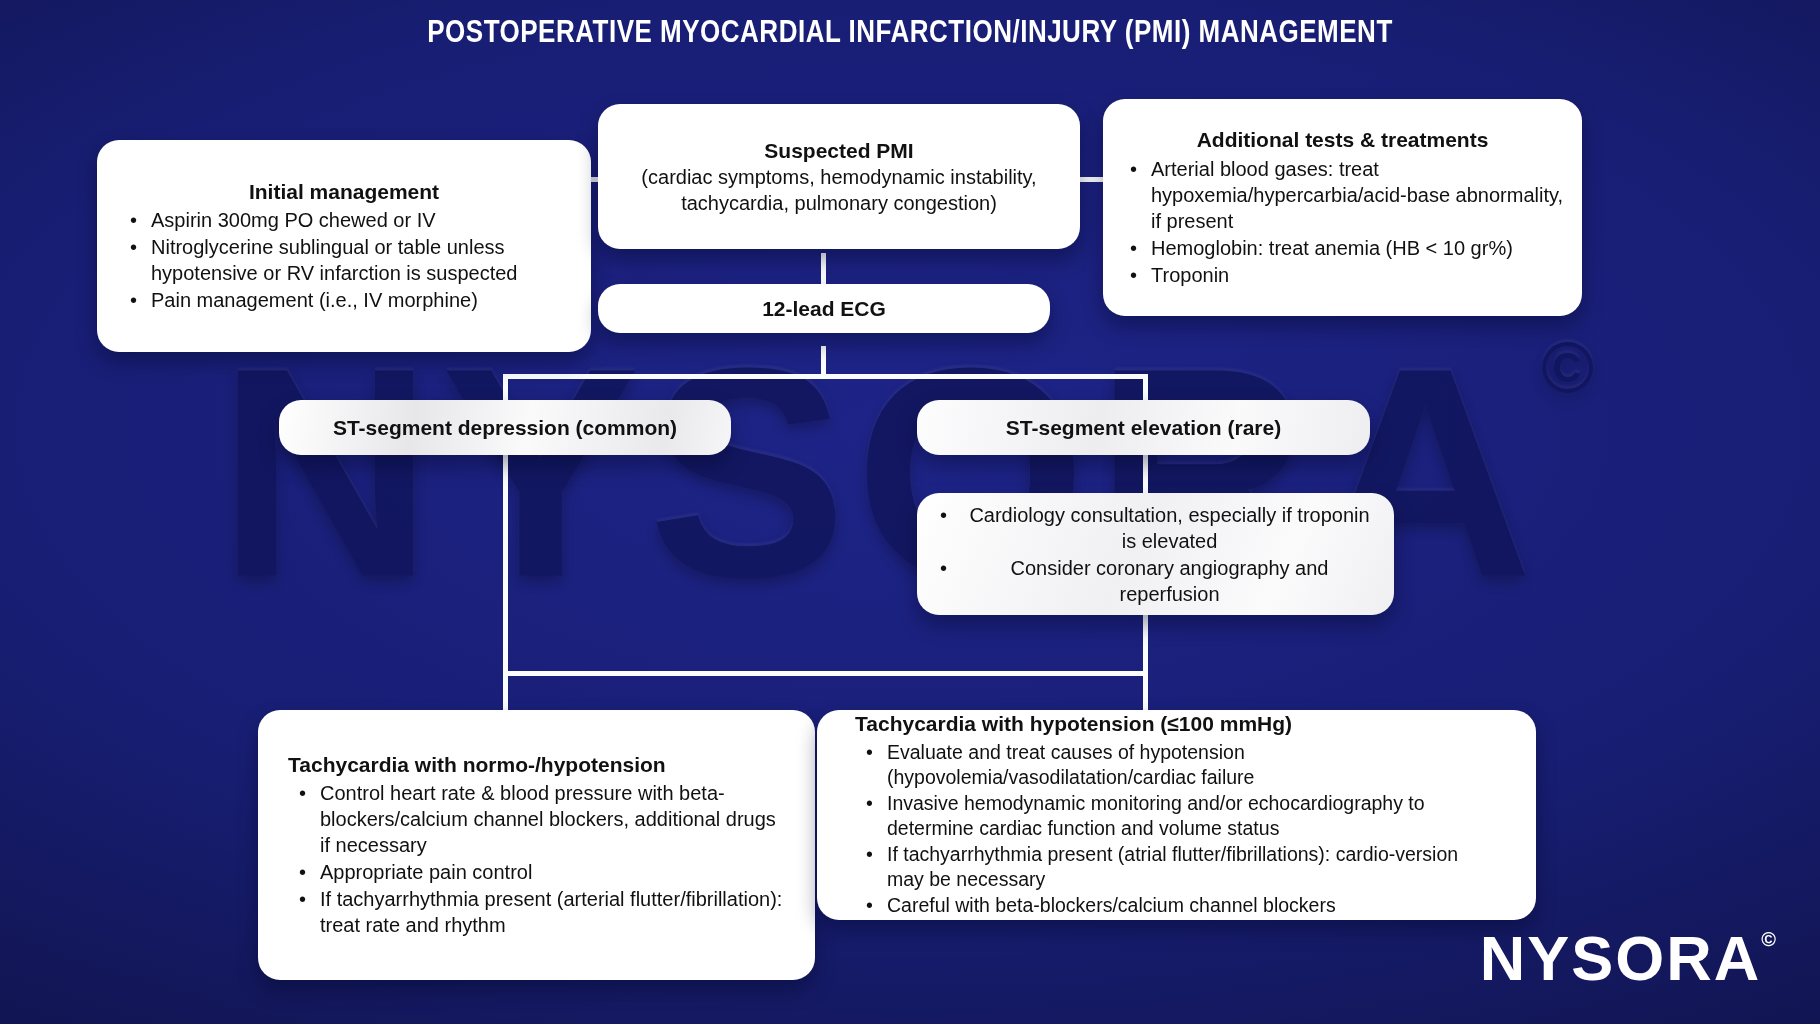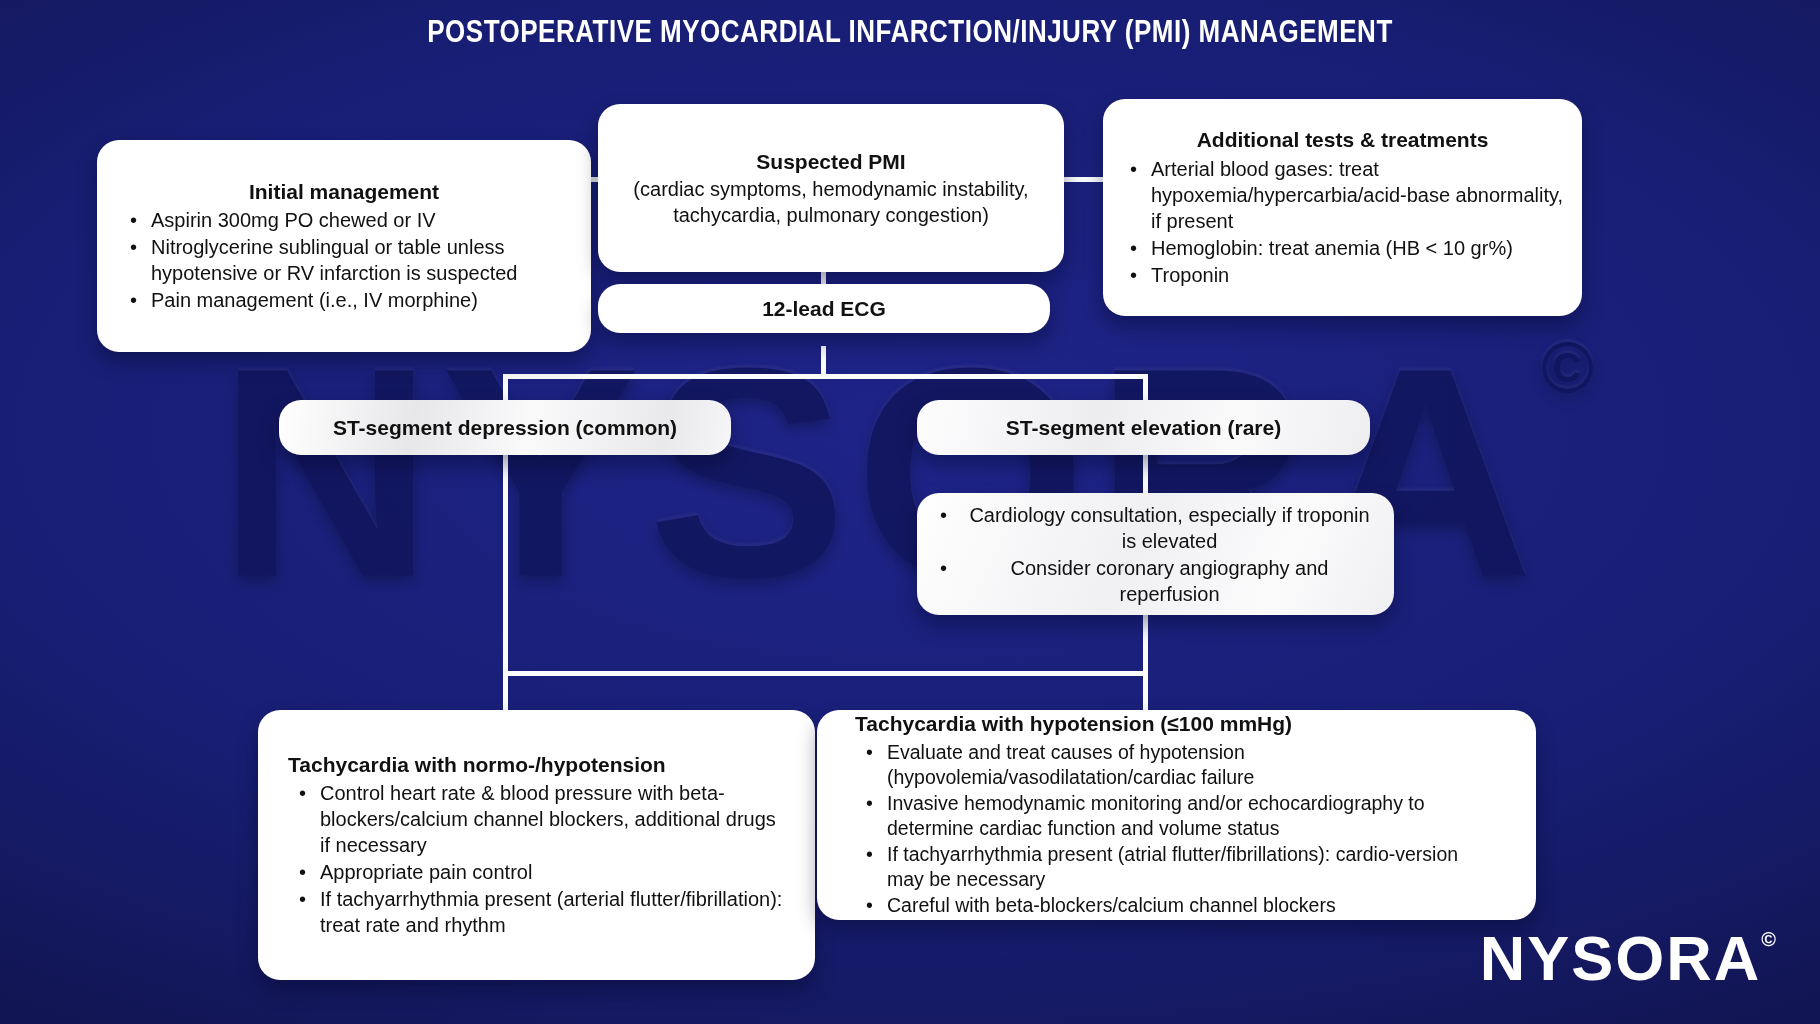--- a/index.html
+++ b/index.html
@@ -31,21 +31,21 @@
     display:flex;flex-direction:column;justify-content:center;
     font-size:20px;line-height:1.3;
   }
   .box-title{font-weight:700;font-size:21px;}
   .center{text-align:center;}
   ul.bullets{list-style:none;margin:2px 0 0 0;padding:0;}
   ul.bullets li{position:relative;padding-left:32px;margin:0 0 1px 0;}
   ul.bullets li::before{content:"\2022";position:absolute;left:11px;top:0;}
   ul.bullets.centered li{text-align:center;padding-left:34px;padding-right:6px;}
   #box-initial{left:97px;top:104px;width:450px;height:212px;padding:0 22px;margin-top:36px;}
-  #box-suspected{left:598px;top:104px;width:452px;height:168px;padding:0 7px;}
+  #box-suspected{left:598px;top:104px;width:452px;height:145px;padding:0 15px;}
   #box-additional{left:1103px;top:99px;width:447px;height:217px;padding:0 16px;justify-content:center;}
   #box-ecg{left:598px;top:284px;width:452px;height:49px;}
   #box-st-dep{left:279px;top:400px;width:452px;height:55px;
     background:linear-gradient(100deg,#ffffff 0%,#e7e7ea 30%,#fafafb 55%,#e9e9ec 85%,#f6f6f8 100%);}
   #box-st-elev{left:917px;top:400px;width:453px;height:55px;
     background:linear-gradient(100deg,#fdfdfe 0%,#ededf0 40%,#fafafb 70%,#eeeef1 100%);text-align:center;}
   #box-cardiology{left:917px;top:493px;width:453px;height:122px;padding:0 12px;
     background:linear-gradient(115deg,#ffffff 0%,#f0f0f3 45%,#fbfbfc 75%,#efeff2 100%);}
   #box-tachy-normo{left:258px;top:710px;width:497px;height:270px;padding:0 30px;}
   #box-tachy-hypo{left:817px;top:710px;width:643px;height:210px;padding:0 38px;font-size:19.5px;line-height:1.28;}

